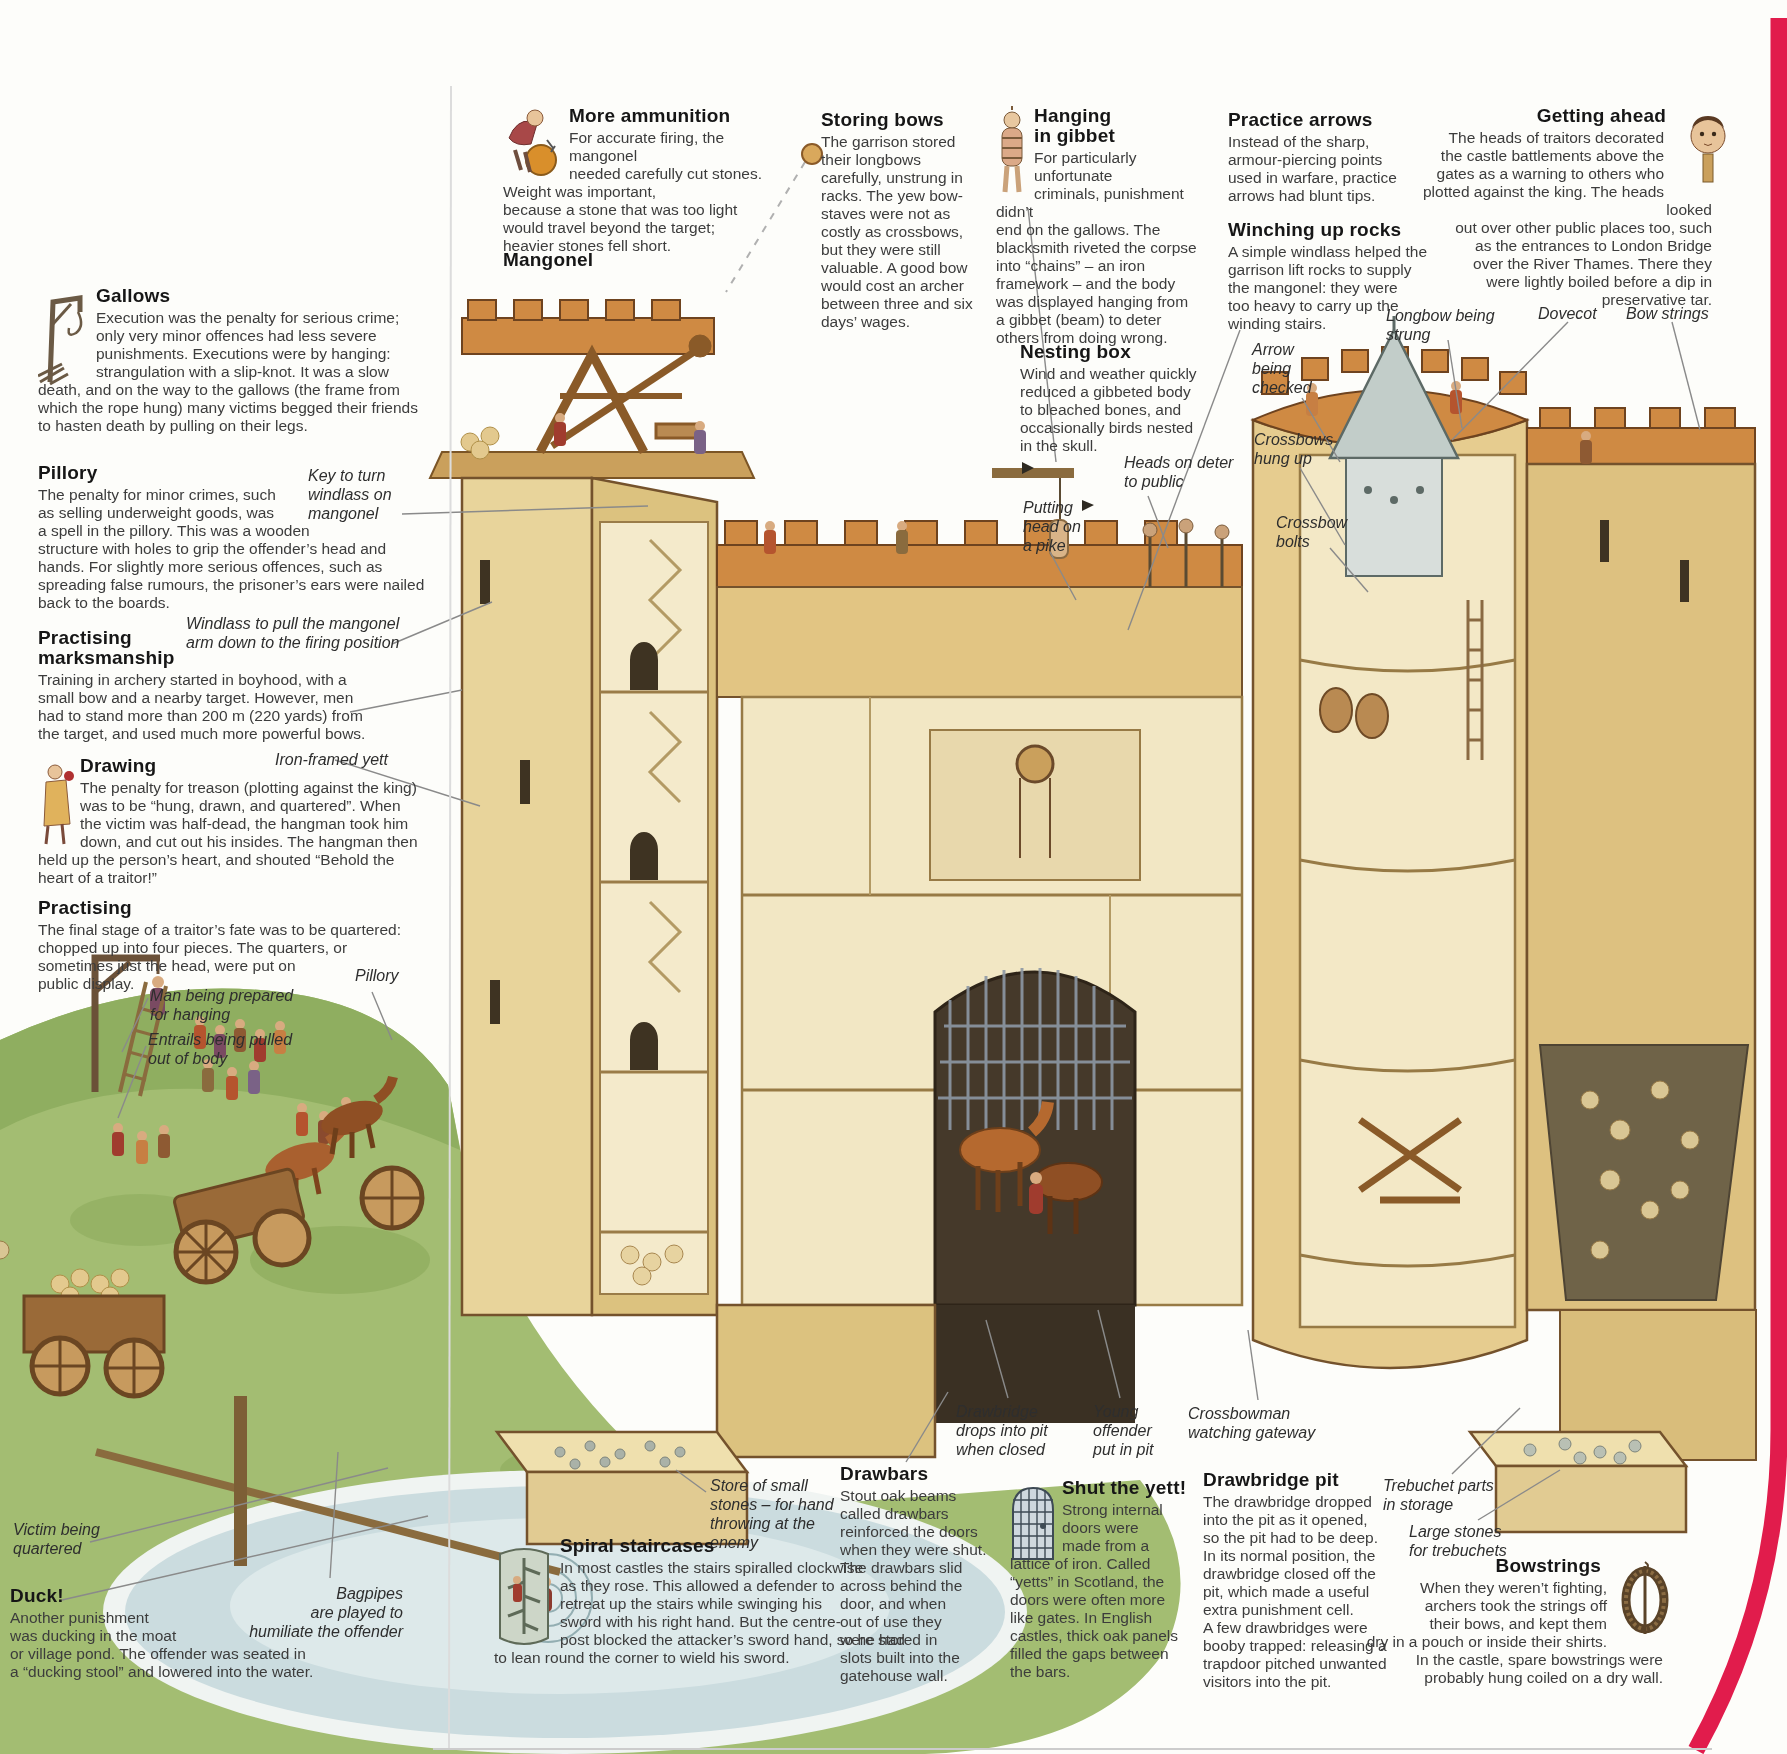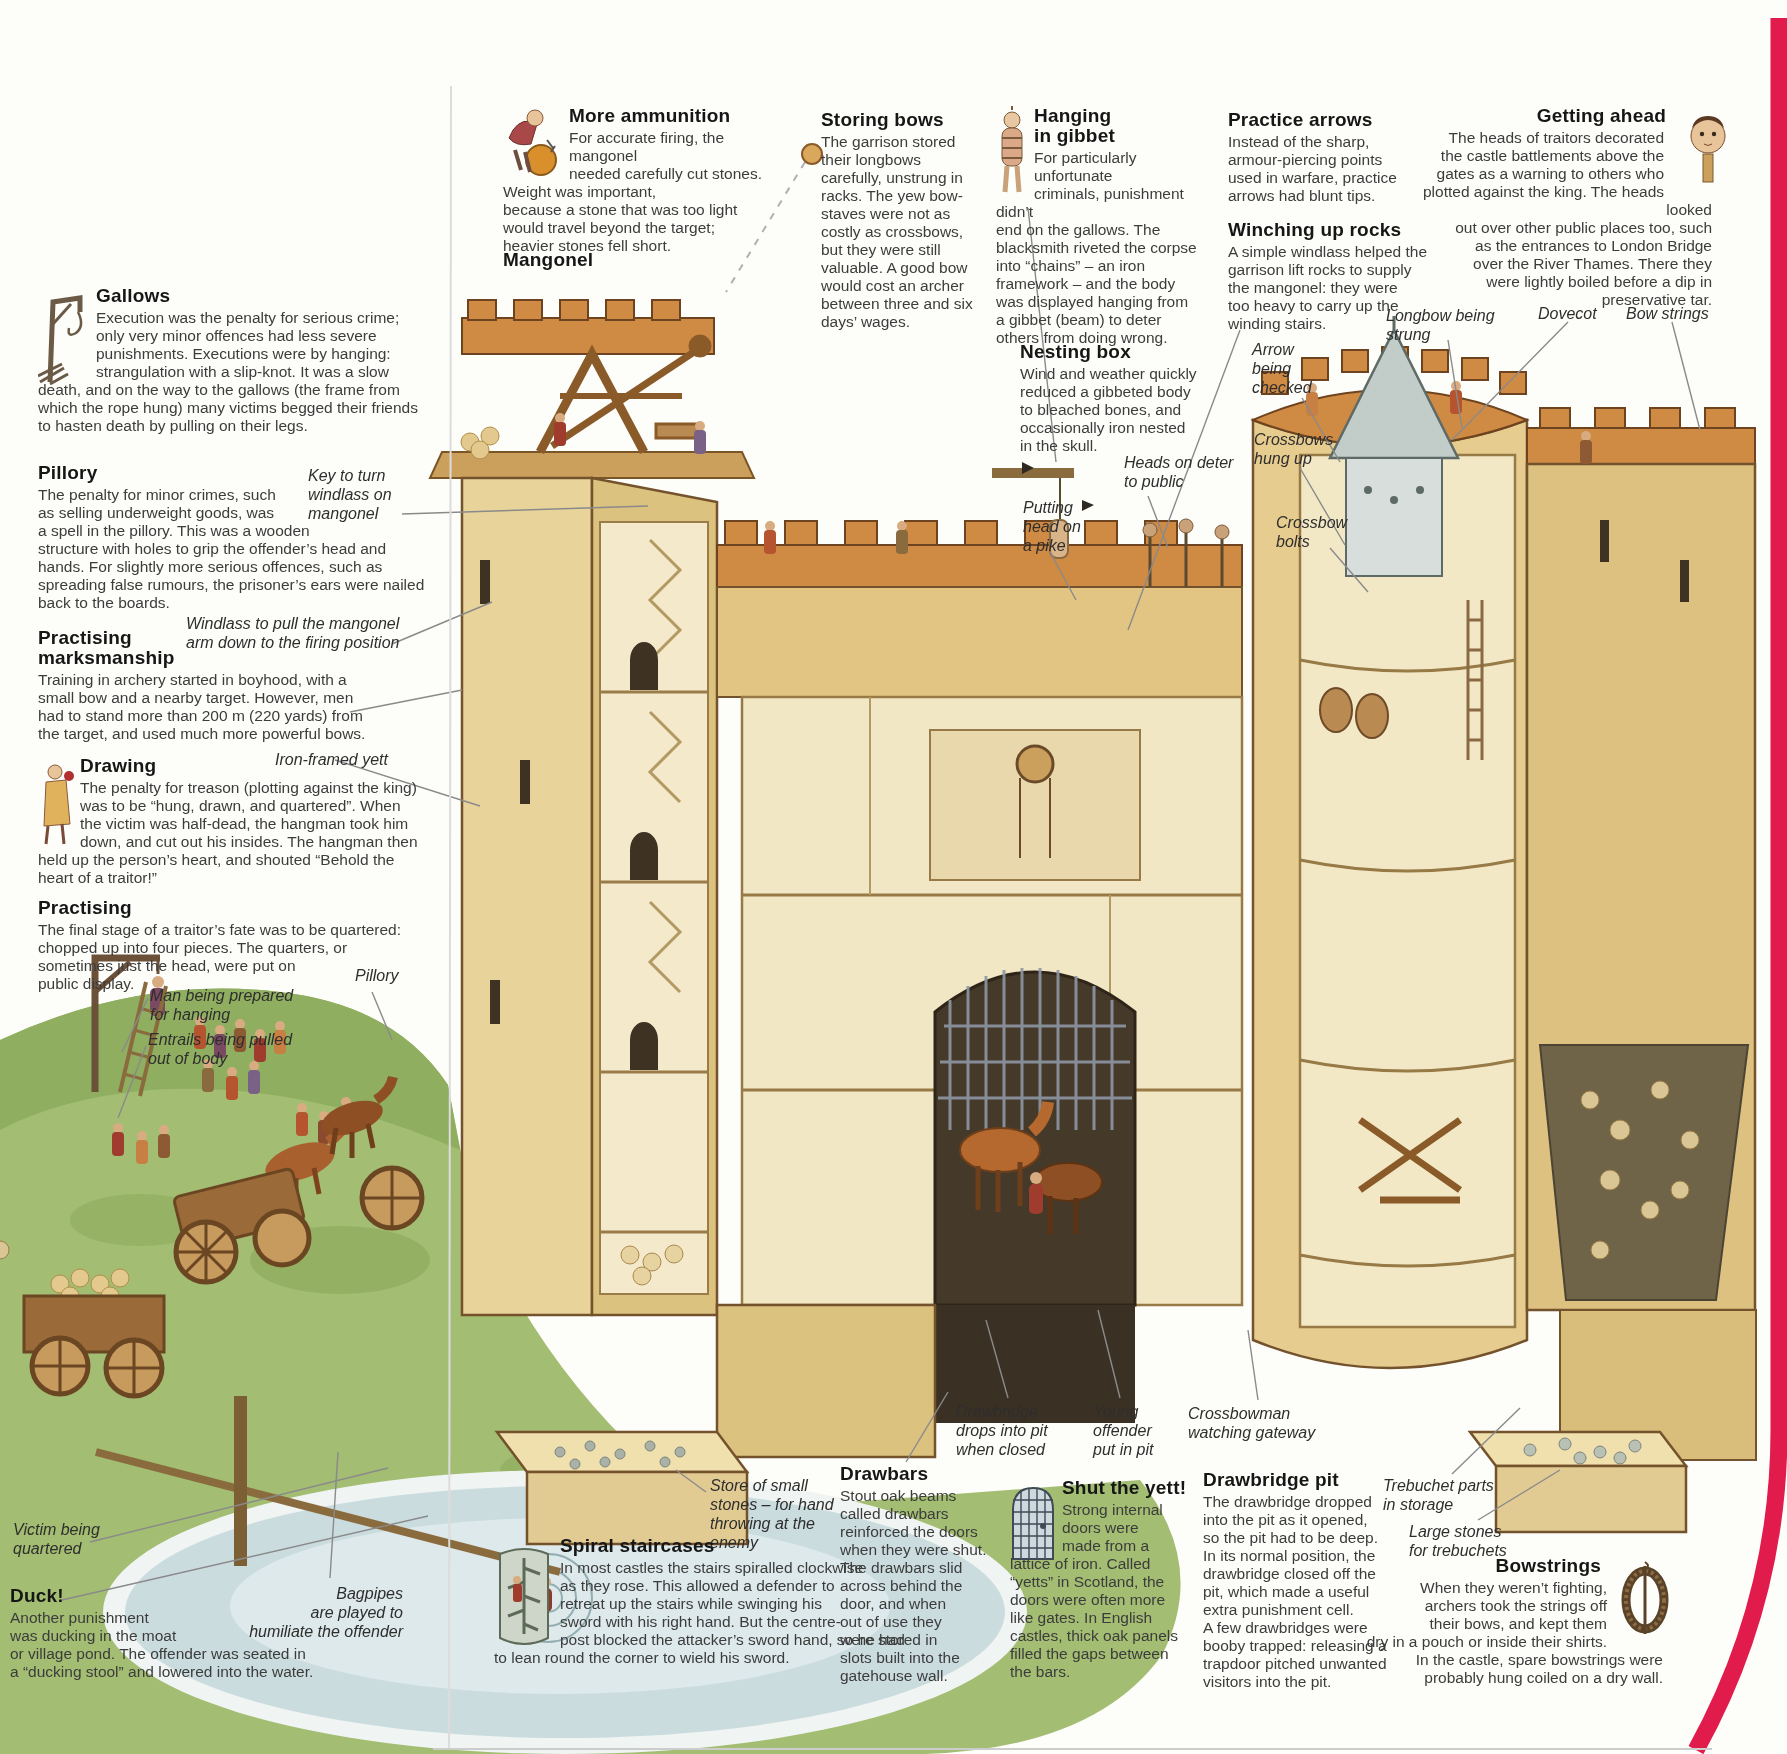--- a/index.html
+++ b/index.html
@@ -576,21 +576,21 @@
 over the River Thames. There they
 were lightly boiled before a dip in
 preservative tar.</p>
 </div>
 
 <div class="blk" style="left:1020px;top:342px;width:242px">
   <h3>Nesting box</h3>
   <p>Wind and weather quickly
 reduced a gibbeted body
 to bleached bones, and
-occasionally iron nested
+occasionally birds nested
 in the skull.</p>
 </div>
 
 <div class="lab" style="left:1023px;top:498px;width:90px">Putting
 head on
 a pike</div>
 <div class="lab" style="left:1124px;top:453px;width:130px">Heads on deter
 to public</div>
 <div class="lab" style="left:1252px;top:340px;width:100px">Arrow
 being

